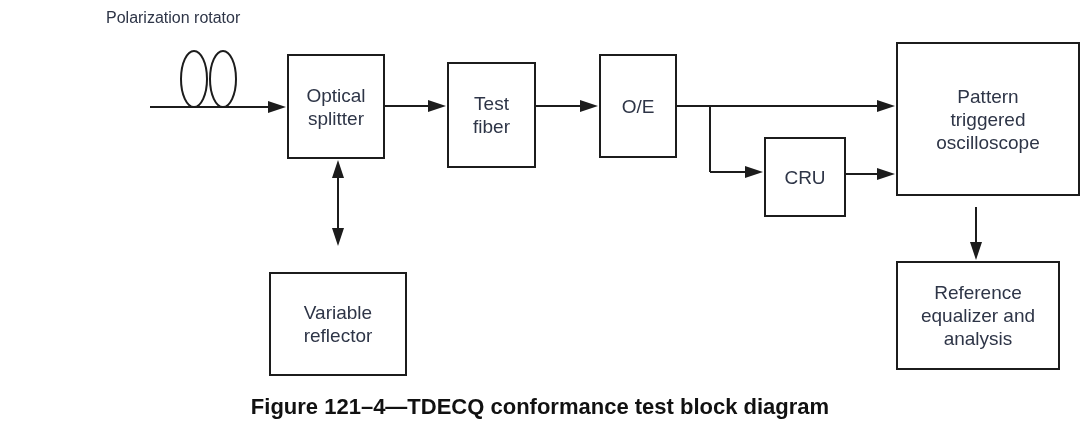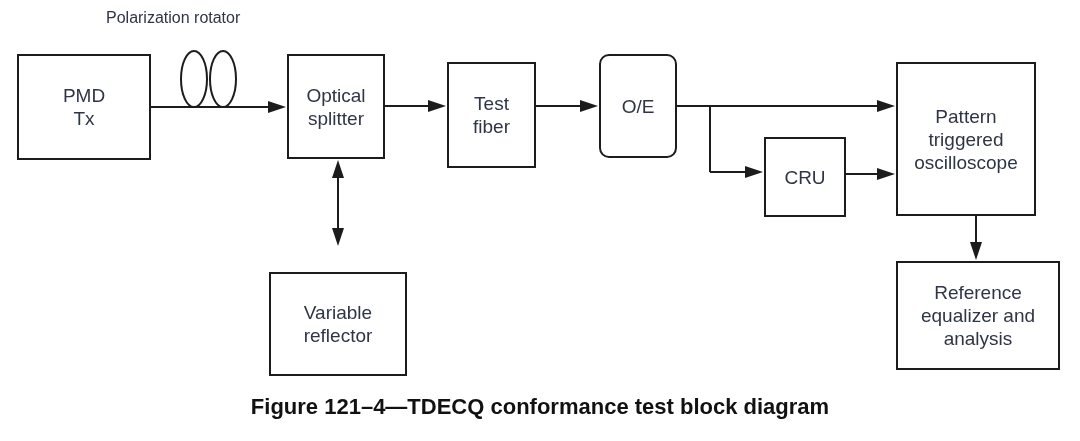--- a/index.html
+++ b/index.html
@@ -30,23 +30,23 @@
     justify-content: center;
     text-align: center;
     color: var(--text, #2e3547);
     font-size: 19px;
     line-height: 23px;
     white-space: pre-line;
   }
   .node-pmd        { left: 17px;  top: 54px;  width: 134px; height: 106px; }
   .node-splitter   { left: 287px; top: 54px;  width: 98px;  height: 105px; }
   .node-fiber      { left: 447px; top: 62px;  width: 89px;  height: 106px; }
-  .node-oe         { left: 599px; top: 54px;  width: 78px;  height: 104px; border-radius: 10px; }
+  .node-oe         { left: 599px; top: 54px;  width: 78px;  height: 104px; }
   .node-cru        { left: 764px; top: 137px; width: 82px;  height: 80px;  }
-  .node-osc        { left: 896px; top: 62px;  width: 140px; height: 154px; }
+  .node-osc        { left: 896px; top: 42px;  width: 184px; height: 154px; }
   .node-reflector  { left: 269px; top: 248px; width: 138px; height: 104px; margin-top: 24px; }
   .node-ref        { left: 896px; top: 261px; width: 164px; height: 109px; }
   .rotator-label {
     position: absolute;
     left: 106px;
     top: 9px;
     font-size: 16px;
     color: var(--text, #2e3547);
     white-space: nowrap;
   }
@@ -99,22 +99,20 @@
       <polygon points="763,172 745,166 745,178"></polygon>
       <polygon points="895,174 877,168 877,180"></polygon>
       <polygon points="976,260 970,242 982,242"></polygon>
       <polygon points="338,160 332,178 344,178"></polygon>
       <polygon points="338,246 332,228 344,228"></polygon>
     </g>
   </svg>
 
   <div class="rotator-label">Polarization rotator</div>
 
-  <div class="node node-pmd">PMD
-Tx</div>
 
   <div class="node node-splitter">Optical
 splitter</div>
 
   <div class="node node-fiber">Test
 fiber</div>
 
   <div class="node node-oe">O/E</div>
 
   <div class="node node-cru">CRU</div>

